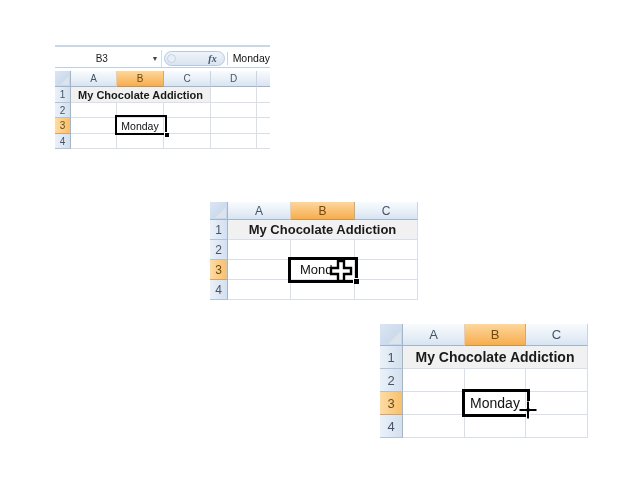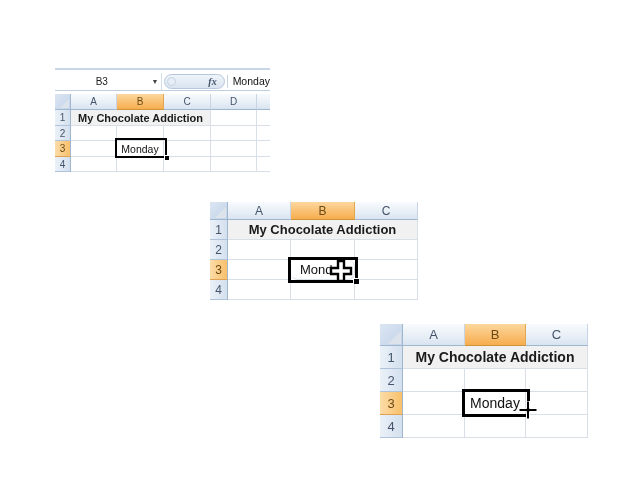--- a/index.html
+++ b/index.html
@@ -43,30 +43,30 @@
             border-right:1px solid #E2A64E; border-bottom:1px solid #CE913C; color:#6B4A15; }
   .rh { background:linear-gradient(to right,#EBF1F8,#D4E0EF);
         border-right:1px solid #9EB6CE; border-bottom:1px solid #AFC3DA;
         color:#44546A; display:flex; align-items:center; justify-content:center; }
   .rh.sel { background:linear-gradient(to right,#FCDCA8,#F8C06B);
             border-bottom:1px solid #DFA254; color:#6B4A15; }
   .cell { background:#fff; border-right:1px solid #D9DFE9; border-bottom:1px solid #D9DFE9;
           color:#111; display:flex; align-items:center; justify-content:center; }
   .cell.title { background:#F1F1F1; font-weight:bold; color:#1A1A1A; }
   .cell.nr { border-right:none; }
-  .cell.txtleft { justify-content:flex-start;border-radius:7px; }
+  .cell.txtleft { justify-content:flex-start; }
 
   
   .selbox { position:absolute; border:2px solid #000; background:transparent; }
   .fill-handle { position:absolute; right:-4px; bottom:-4px; width:5px; height:5px;
                  background:#000; border-top:1px solid #fff; border-left:1px solid #fff; }
   .cursor { position:absolute; }
 
   
-  .p1 { left:55px; top:66px; width:215px; height:107px; font-size:10px; }
+  .p1 { left:55px; top:43px; width:215px; height:107px; font-size:10px; }
   .p1 .grid { top:28px; width:215px; }
   .p1 .corner { width:16px; height:16px; }
   .p1 .ctri { border-width:0 0 9px 9px; border-bottom-color:#DDE3EB; }
   .p1 .ch { height:16px; font-size:10px; }
   .p1 .rh { width:16px; font-size:10px; }
   .p1 .cell { font-size:10.5px; }
   .p1 .cell.title { font-size:11px; }
   .p1 .selbox { left:60px; top:72px; width:52px; height:20px; }
 
   .p2 { left:210px; top:202px; width:208px; height:98px; }

